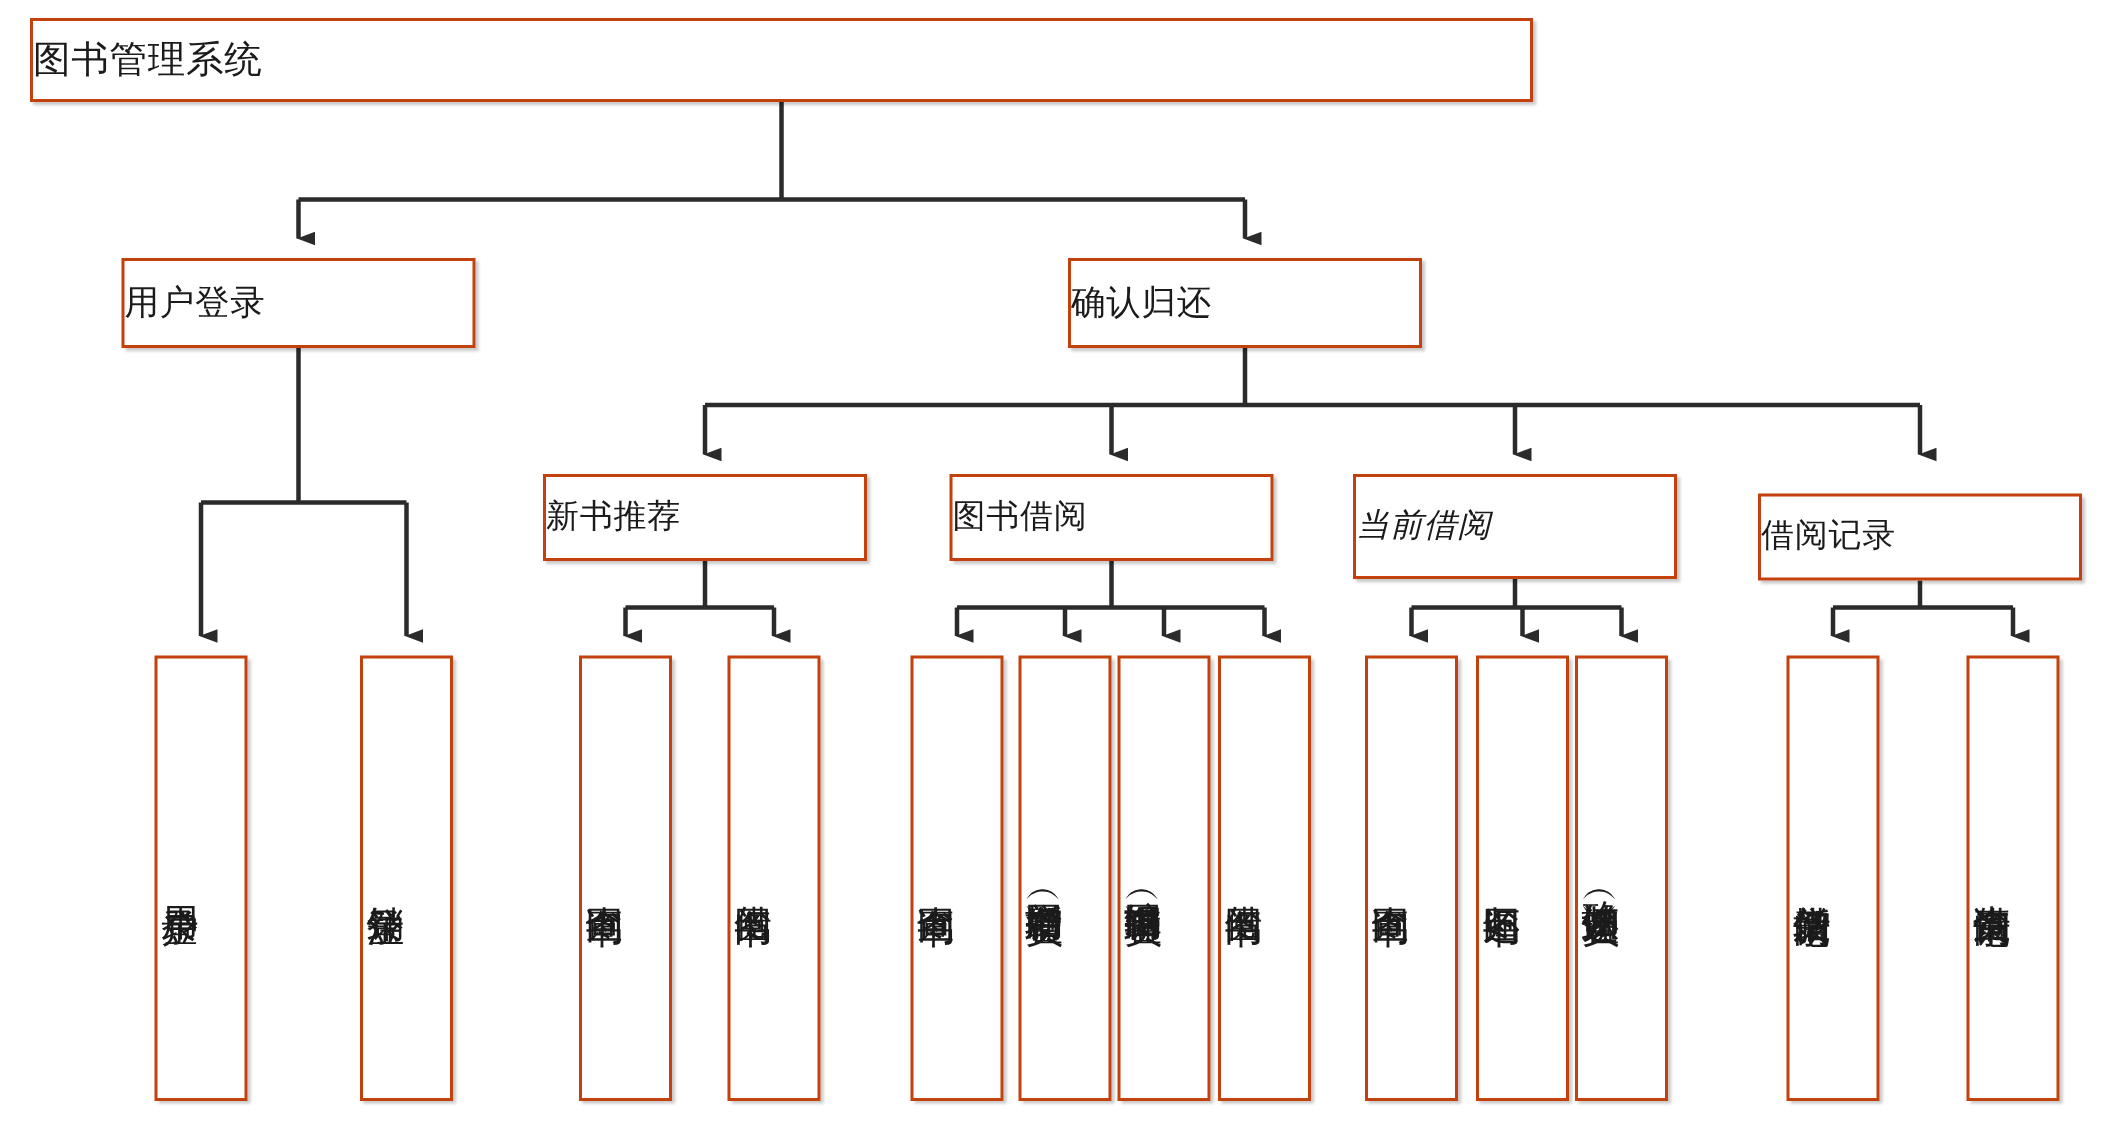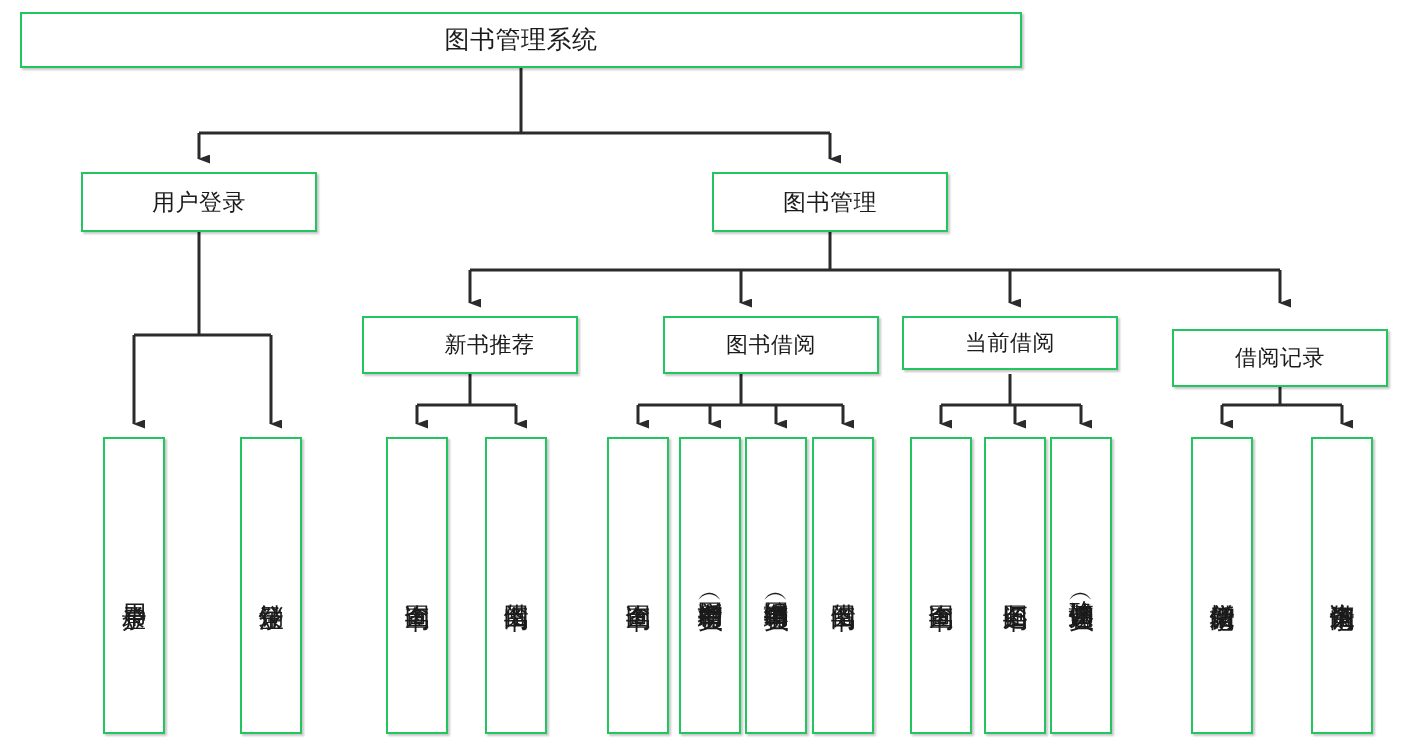--- a/index.html
+++ b/index.html
@@ -22,26 +22,25 @@
     position: absolute;
     left: 0;
     top: 0;
     width: 1405px;
     height: 747px;
     pointer-events: none;
   }
   .node {
     position: absolute;
     box-sizing: border-box;
-    border: 2px solid #22c55e;
+    border: 2px solid #c2410c;
     background: #ffffff;
     box-shadow: 2px 2px 2px rgba(0,0,0,0.22);
     display: flex;
     align-items: center;
-    justify-content: center;
     color: #1b1b1b;
     z-index: 2;
   }
   .node .label {
     display: block;
     text-align: center;
     line-height: 1.14;
     letter-spacing: 0.5px;
   }
   .node.root .label  { font-size: 25px; }
@@ -117,30 +116,30 @@
   </svg>
 
   <div class="node root" style="left: 20px; top: 12px; width: 1002px; height: 56px;">
     <span class="label">图书管理系统</span>
   </div>
 
   <div class="node lvl1" style="left: 81px; top: 172px; width: 236px; height: 60px;">
     <span class="label">用户登录</span>
   </div>
   <div class="node lvl1" style="left: 712px; top: 172px; width: 236px; height: 60px;">
-    <span class="label">图书管理</span>
+    <span class="label">确认归还</span>
   </div>
 
-  <div class="node lvl2" style="left: 362px; top: 316px; width: 216px; height: 58px; padding-left: 39px;">
+  <div class="node lvl2" style="left: 362px; top: 316px; width: 216px; height: 58px;">
     <span class="label">新书推荐</span>
   </div>
-  <div class="node lvl2" style="left: 633px; top: 316px; width: 216px; height: 58px; margin-left: 30px;">
+  <div class="node lvl2" style="left: 633px; top: 316px; width: 216px; height: 58px;">
     <span class="label">图书借阅</span>
   </div>
-  <div class="node lvl2" style="left: 902px; top: 316px; width: 216px; height: 54px;">
+  <div class="node lvl2" style="left: 902px; top: 316px; width: 216px; height: 70px; font-style: italic;">
     <span class="label">当前借阅</span>
   </div>
   <div class="node lvl2" style="left: 1172px; top: 329px; width: 216px; height: 58px;">
     <span class="label">借阅记录</span>
   </div>
 
   <div class="node leaf" style="left: 103px; top: 437px; width: 62px; height: 297px;">
     <span class="label">用户登录</span>
   </div>
   <div class="node leaf" style="left: 240px; top: 437px; width: 62px; height: 297px;">

